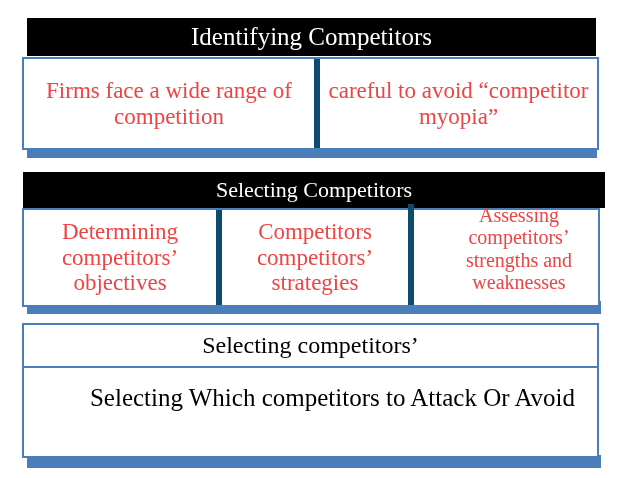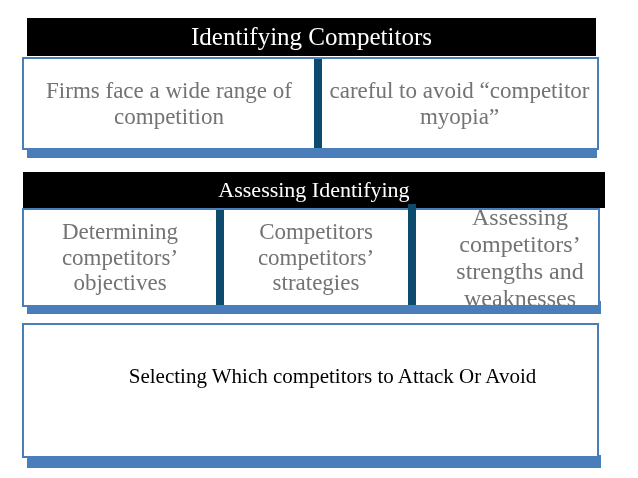--- a/index.html
+++ b/index.html
@@ -54,27 +54,27 @@
     display: flex;
   }
 
   .cell {
     flex: 1 1 0;
     box-sizing: border-box;
     display: flex;
     align-items: center;
     justify-content: center;
     text-align: center;
-    color: #737373;
+    color: #ef4444;
     line-height: 1.12;
     padding: 0 2px;
     overflow: visible;
   }
   .cell + .cell {
-    border-left: 8px solid #0c4a6e;
+    border-left: 6px solid #0c4a6e;
   }
 
   
   #block1 { left: 0; top: 0; width: 510px; height: 163px; padding-left: 38px; }
 
   #block1 .shadow-bar {
     left: 27px;
     top: 145px;
     width: 570px;
     height: 13px;
@@ -120,21 +120,21 @@
     width: 578px;
     height: 99px;
   }
   #block2 .cell {
     font-size: 20px;
   }
   #block2 .cell.c1 { flex: 0 0 192px; font-size: 23px; }
   #block2 .cell.c2 { flex: 0 0 192px; font-size: 23px; }
   #block2 .cell.c3 {
     flex: 1 1 auto;
-    font-size: 24px;
+    font-size: 20px;
     align-items: flex-start;
     padding-top: 0px;
     margin-top: -6px;
     padding-left: 28px;
   }
 
   
   #block3 { left: 0; top: 0; width: 638px; height: 478px; }
 
   #block3 .shadow-bar {
@@ -160,21 +160,21 @@
     color: #000000;
     width: 100%;
   }
   #block3 .row-title {
     flex: 0 0 43px;
     font-size: 24px;
     border-bottom: 2px solid #4a7ebb;
   }
   #block3 .row-body {
     flex: 1 1 auto;
-    font-size: 21px;
+    font-size: 25px;
     align-items: center;
     padding-bottom: 28px;
     padding-left: 44px;
   }
 </style>
 </head>
 <body>
 
 <div class="canvas">
 
@@ -182,28 +182,29 @@
     <div class="shadow-bar"></div>
     <div class="hdr">Identifying Competitors</div>
     <div class="body-box">
       <div class="cell left">Firms face a wide range of competition</div>
       <div class="cell right">careful to avoid “competitor myopia”</div>
     </div>
   </div>
 
   <div class="block" id="block2">
     <div class="shadow-bar"></div>
-    <div class="hdr">Assessing Identifying</div>
+    <div class="hdr">Selecting Competitors</div>
     <div class="body-box">
       <div class="cell c1">Determining competitors’ objectives</div>
       <div class="cell c2">Competitors competitors’ strategies</div>
       <div class="cell c3">Assessing competitors’ strengths and weaknesses</div>
     </div>
   </div>
 
   <div class="block" id="block3">
     <div class="shadow-bar"></div>
     <div class="body-box">
+      <div class="row row-title">Selecting competitors’</div>
       <div class="row row-body">Selecting Which competitors to Attack Or Avoid</div>
     </div>
   </div>
 
 </div>
 
 </body></html>

